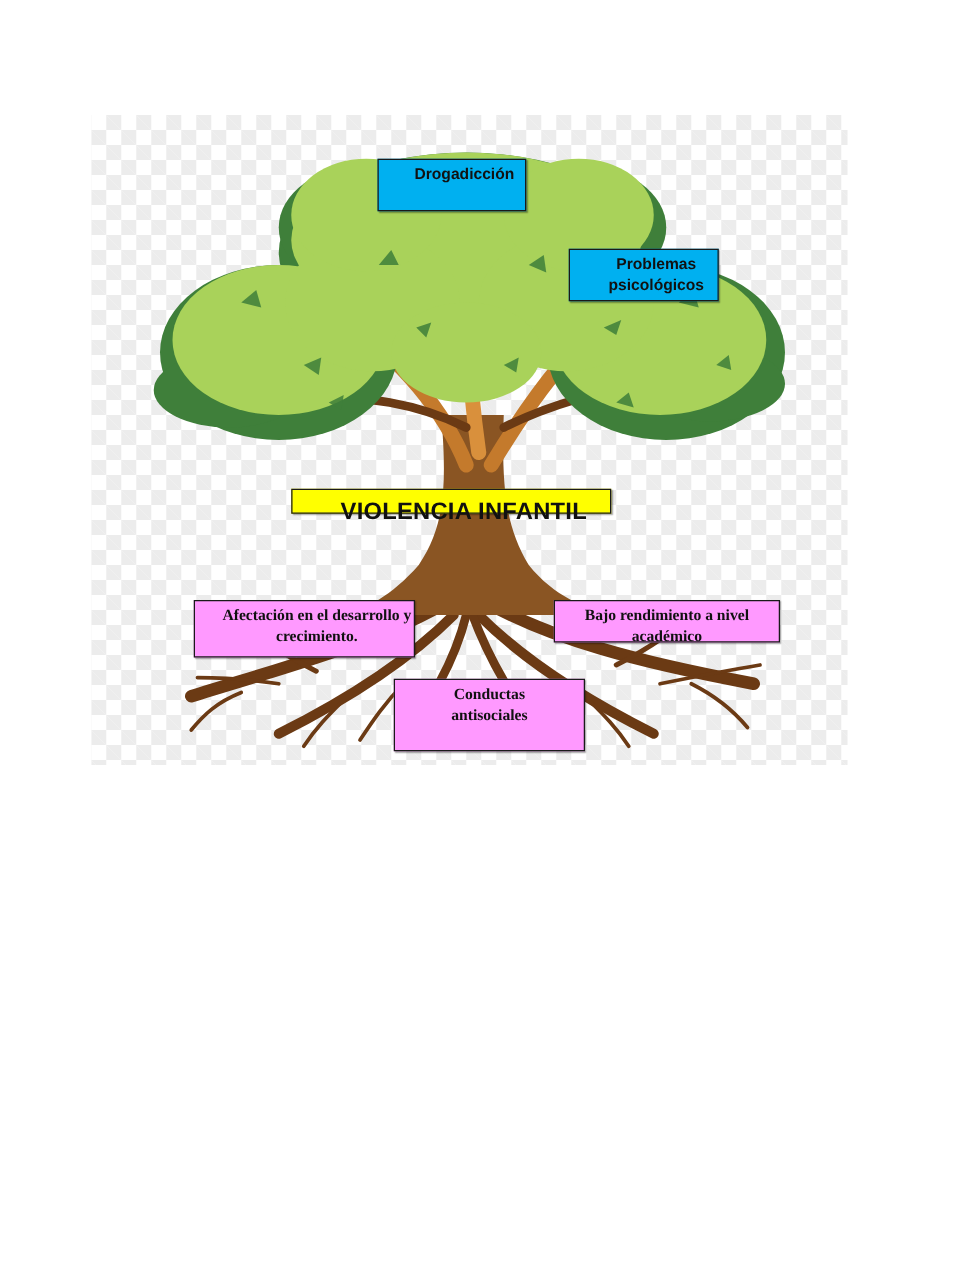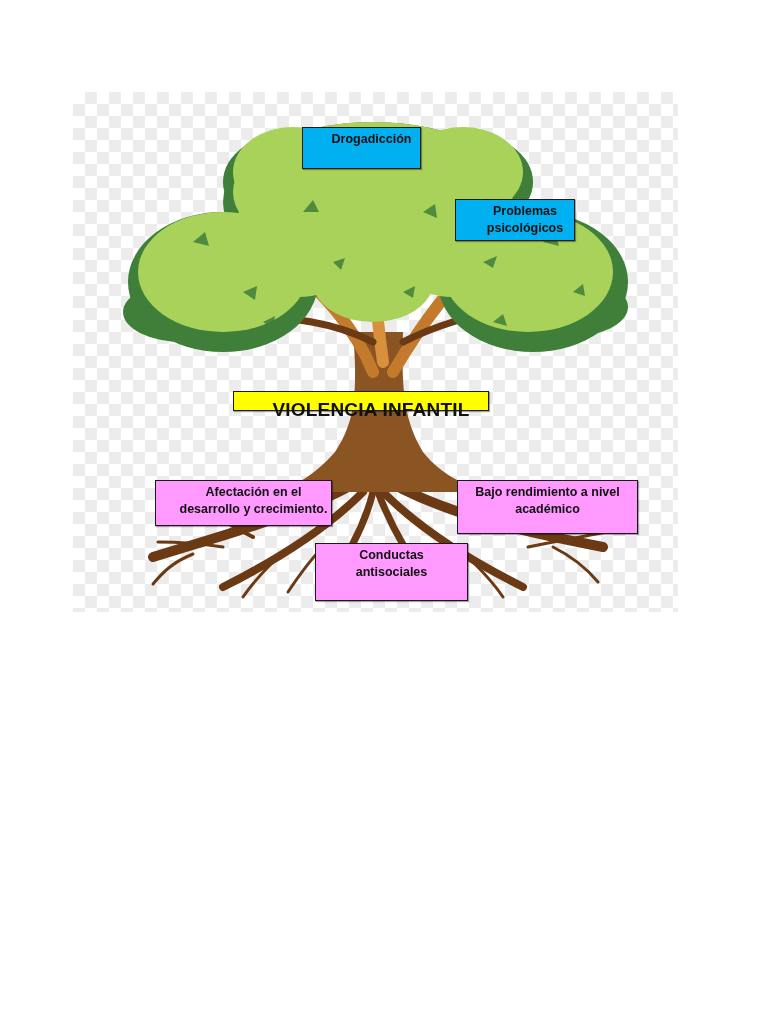--- a/index.html
+++ b/index.html
@@ -21,21 +21,21 @@
   .figure svg { position: absolute; left: 0; top: 0; }
   .box {
     position: absolute; box-sizing: border-box;
     border: 1px solid #1a1a1a;
     color: #111; font-weight: bold; font-size: 12.5px; line-height: 17px;
     text-align: center; padding-top: 3px;
     box-shadow: 1px 1px 1px rgba(0,0,0,0.35);
     padding-left: 20px;
   }
   .box.blue { background: #00b0f0; }
-  .box.pink { background: #ff99ff; }
+  .box.pink { background: #ff99ff; font-family: Liberation Serif, serif; }
   .box.yellow {
     background: #ffff00; font-size: 19px; line-height: 34px; padding-top: 1px;
     letter-spacing: 0.2px;
   }
 </style>
 </head>
 <body>
 
 <div class="figure">
   <svg width="605" height="520" viewBox="0 0 605 520">
@@ -113,19 +113,19 @@
     <span>Problemas psicológicos</span>
   </div>
 
   <div class="box yellow" style="left:160px; top:278px; width:256px; height:20px;margin-top:21px;">
     <span>VIOLENCIA INFANTIL</span>
   </div>
 
   <div class="box pink" style="left:82px; top:388px; width:177px; height:46px;">
     <span>Afectación en el desarrollo y crecimiento.</span>
   </div>
-  <div class="box pink" style="left:384px; top:388px; width:181px; height:54px; padding-left:6px; padding-right:6px;">
+  <div class="box pink" style="left:370px; top:388px; width:181px; height:34px; padding-left:6px; padding-right:6px;">
     <span>Bajo rendimiento a nivel académico</span>
   </div>
   <div class="box pink" style="left:242px; top:451px; width:153px; height:58px; padding-left:28px; padding-right:28px;">
     <span>Conductas antisociales</span>
   </div>
 </div>
 
 </body></html>

